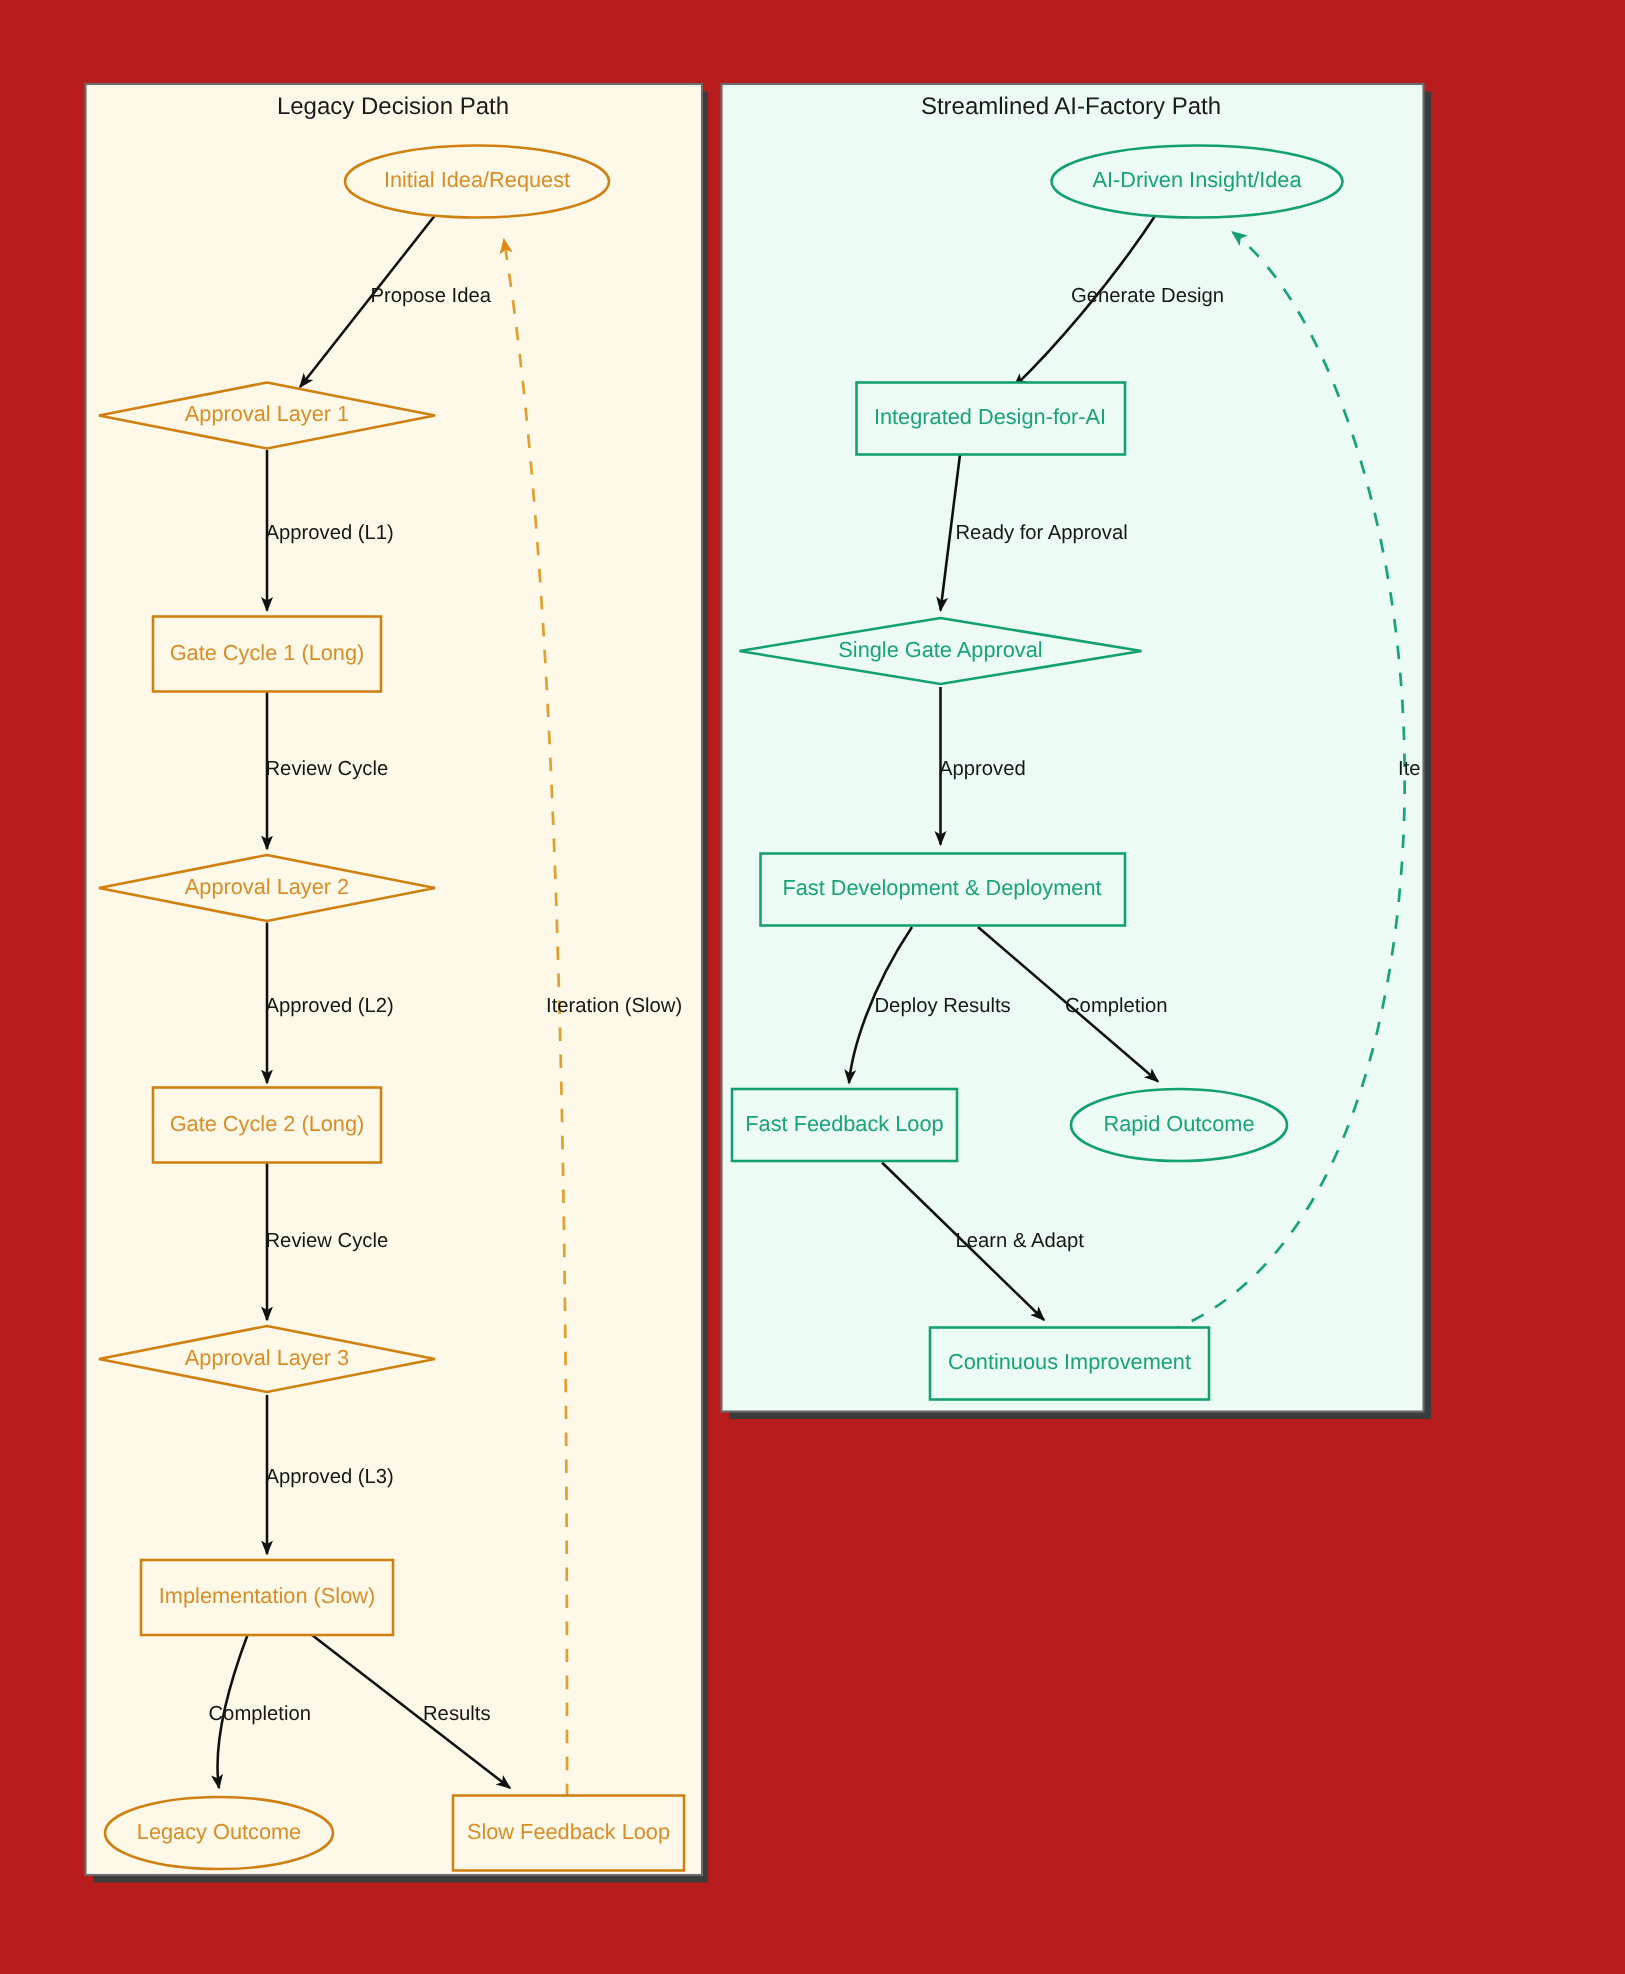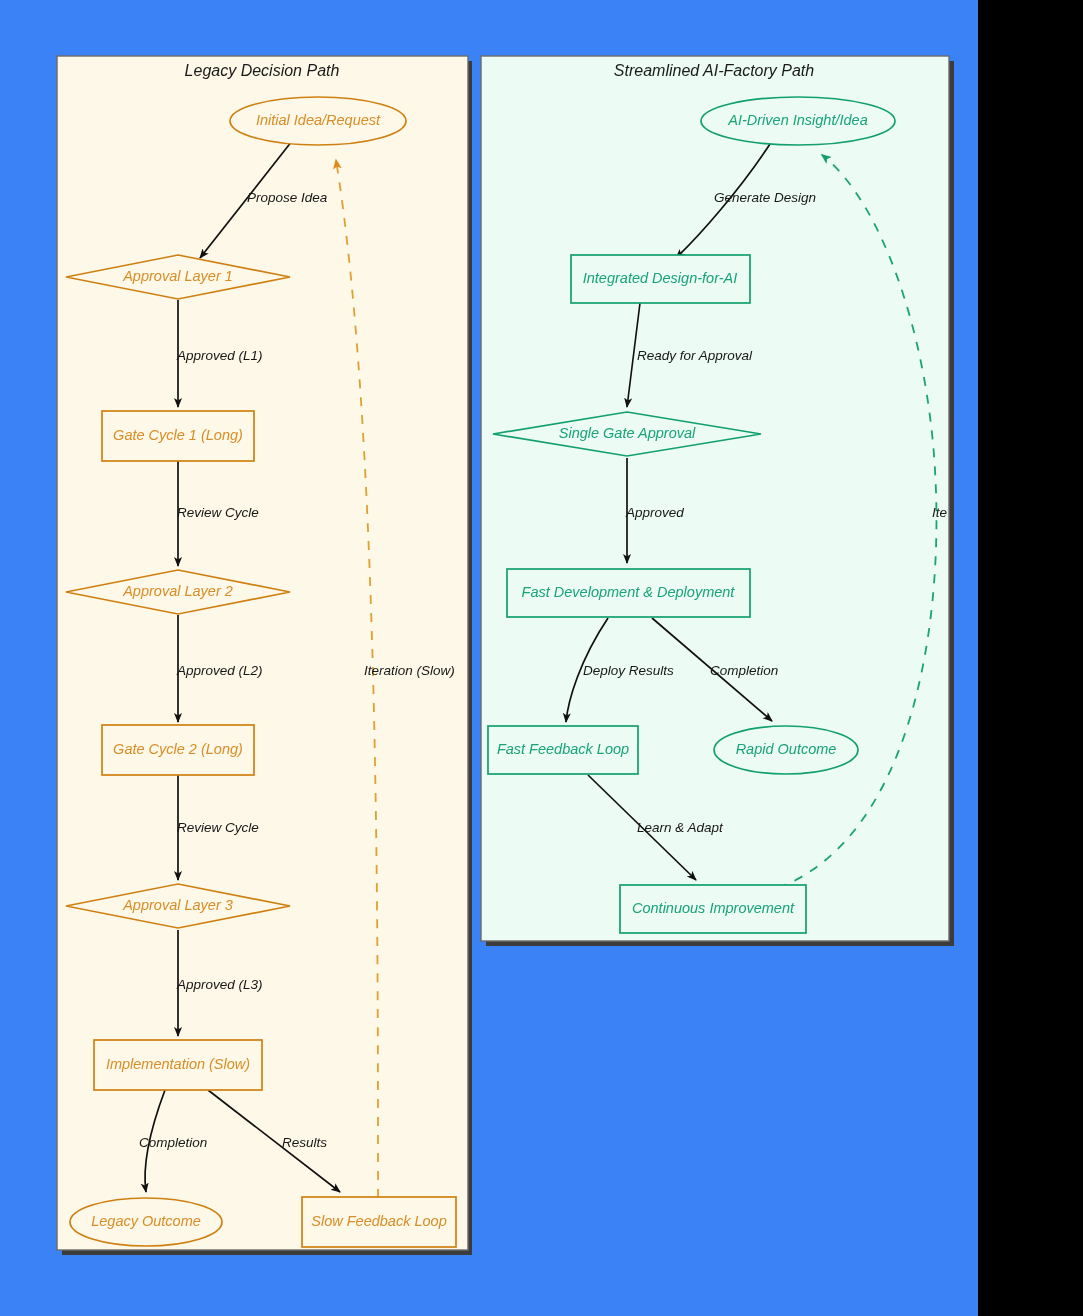--- a/index.html
+++ b/index.html
@@ -2,26 +2,25 @@
 <html><head>
 <meta charset="utf-8">
 <style>
   html, body {
     margin: 0;
     padding: 0;
     background: #000000;
   }
   #canvas {
     position: relative;
-    width: 978px;
+    width: 1083px;
     height: 1316px;
-    background: #3b82f6;
+    background: #b91c1c;
     overflow: hidden;
     font-family: "Liberation Sans", sans-serif;
-    font-style: italic;
   }
   svg.diagram {
     position: absolute;
     left: 0;
     top: 0;
     width: 1083px;
     height: 1316px;
     display: block;
   }
   .panel-rect {

